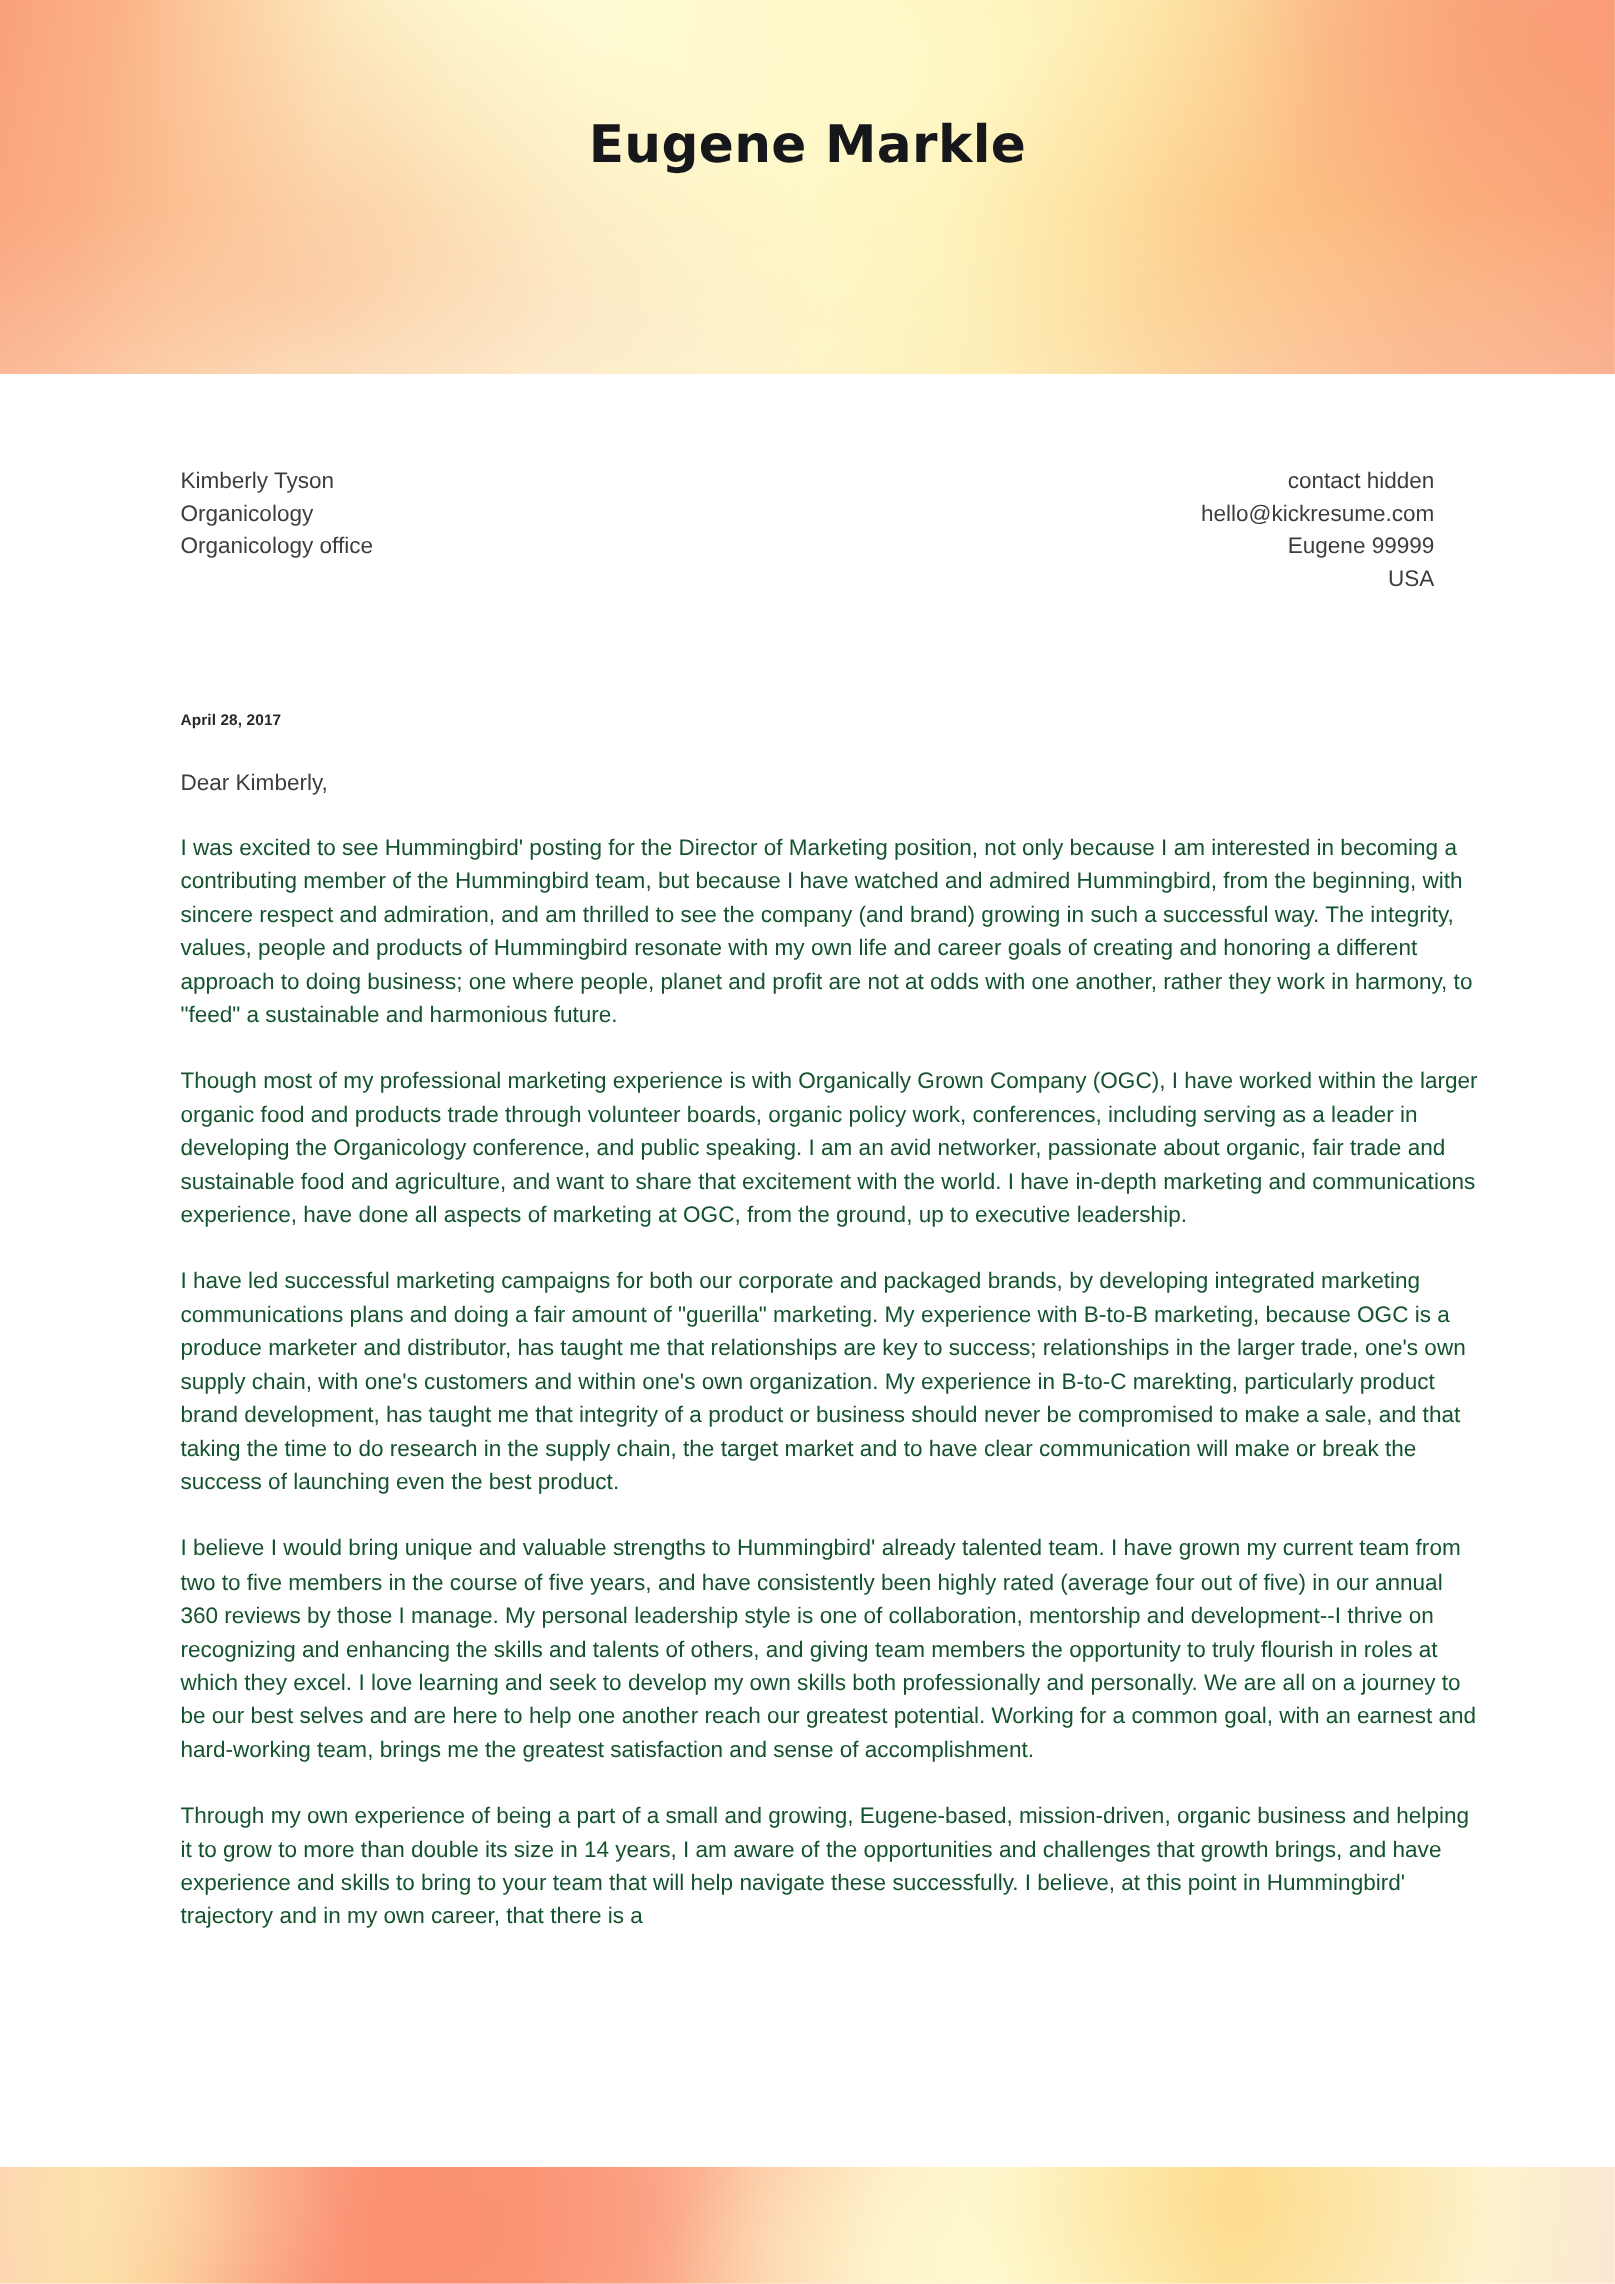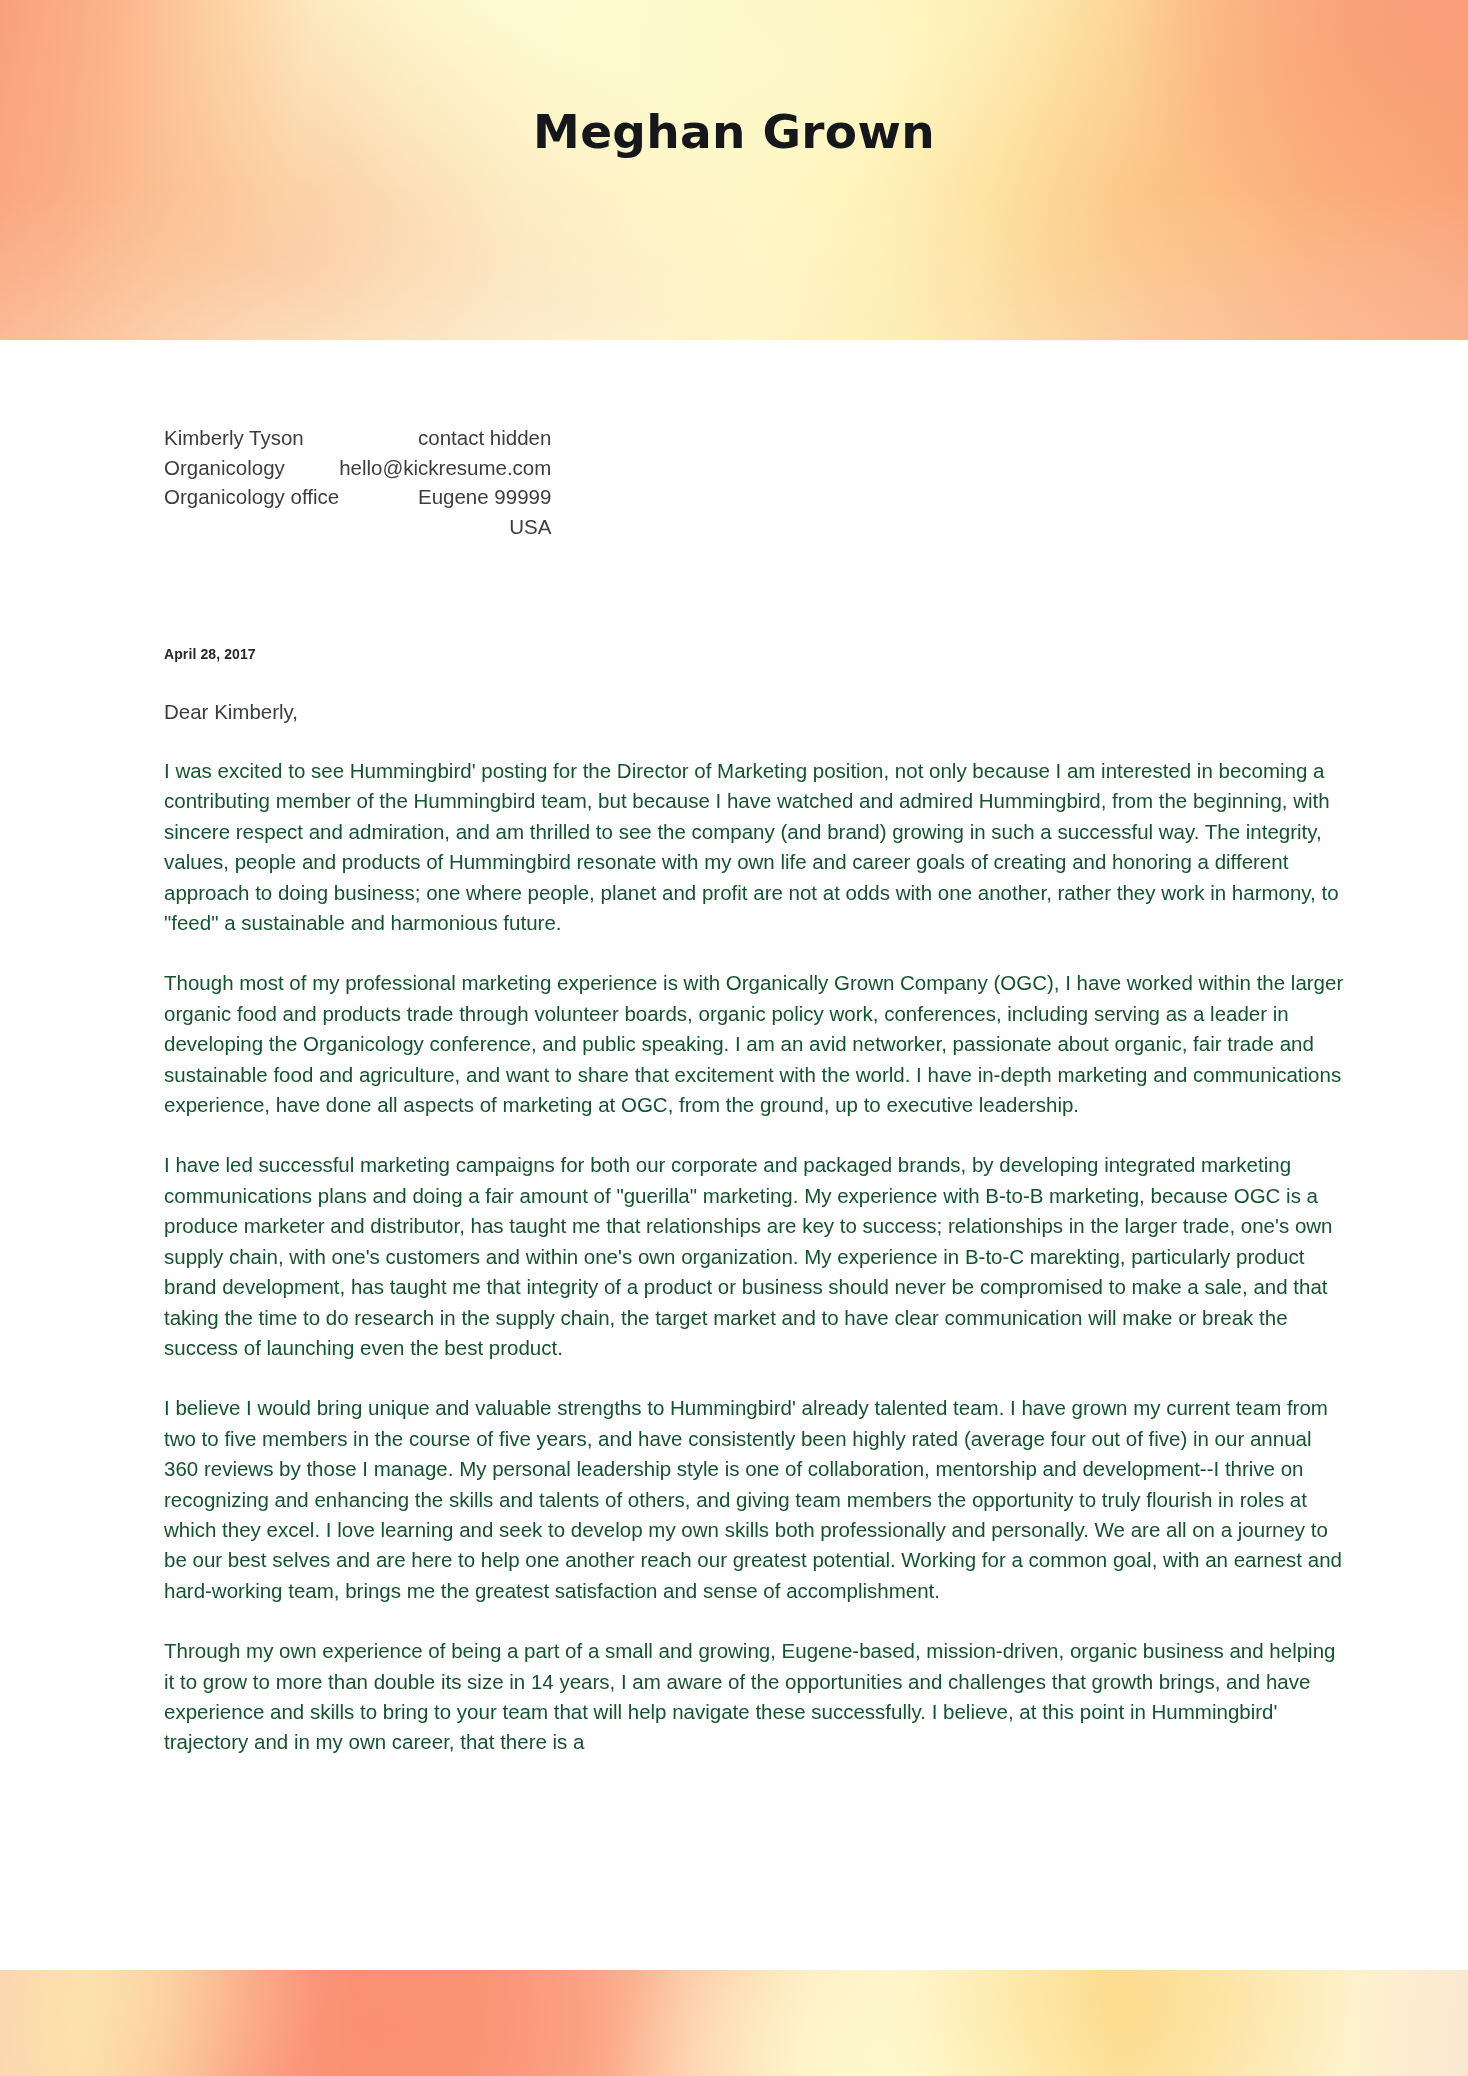--- a/index.html
+++ b/index.html
@@ -128,21 +128,21 @@
     position: absolute;
     left: 0;
     top: 340px;
     width: 1468px;
   }
 
   .address-row {
     position: relative;
     margin: 83px 164px 16px 164px;
     display: flex;
-    justify-content: flex-start;
+    justify-content: space-between;
     align-items: flex-start;
   }
   .addr-block {
     font-size: 20.5px;
     line-height: 29.5px;
     color: #3b3d40;
     font-family: "Liberation Sans", sans-serif;
   }
   .addr-block.right {
     text-align: right;
@@ -189,21 +189,21 @@
 </style>
 </head>
 <body>
 
 <div class="header-band">
   <div class="wash w1"></div>
   <div class="wash w2"></div>
   <div class="wash w3"></div>
   <div class="wash w4"></div>
   <div class="wash w5"></div>
-  <div class="header-title">Meghan Grown</div>
+  <div class="header-title">Eugene Markle</div>
 </div>
 
 <div class="letter">
 
   <div class="address-row">
     <div class="addr-block left">
       <div class="addr-line">Kimberly Tyson</div>
       <div class="addr-line">Organicology</div>
       <div class="addr-line">Organicology office</div>
     </div>

